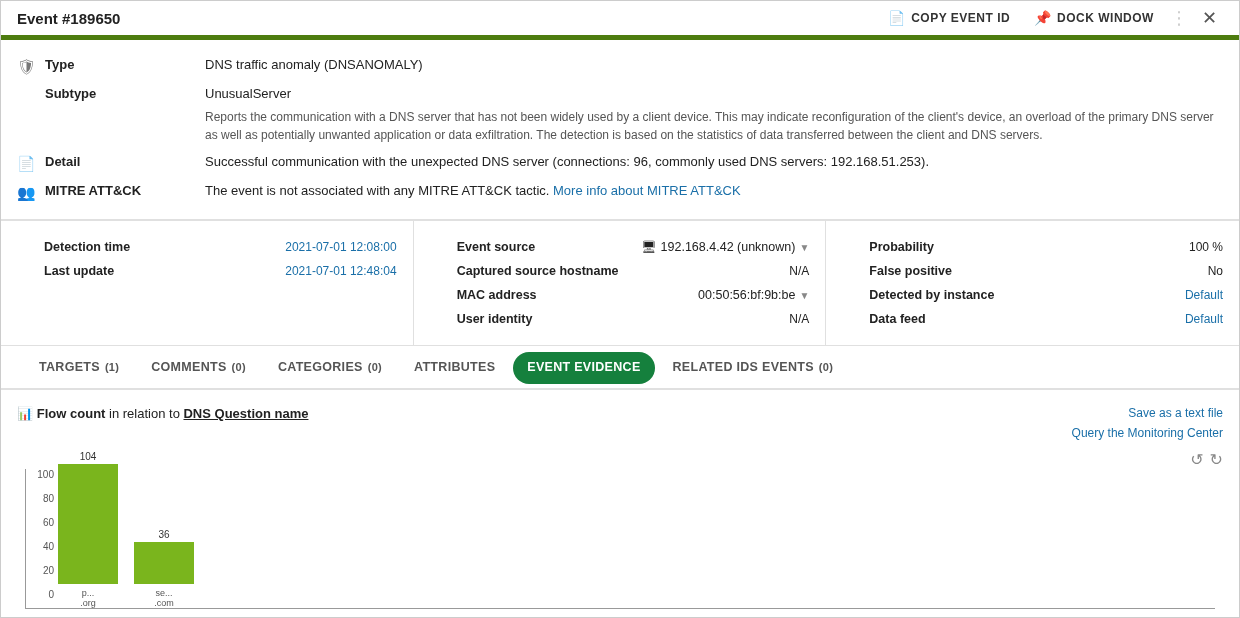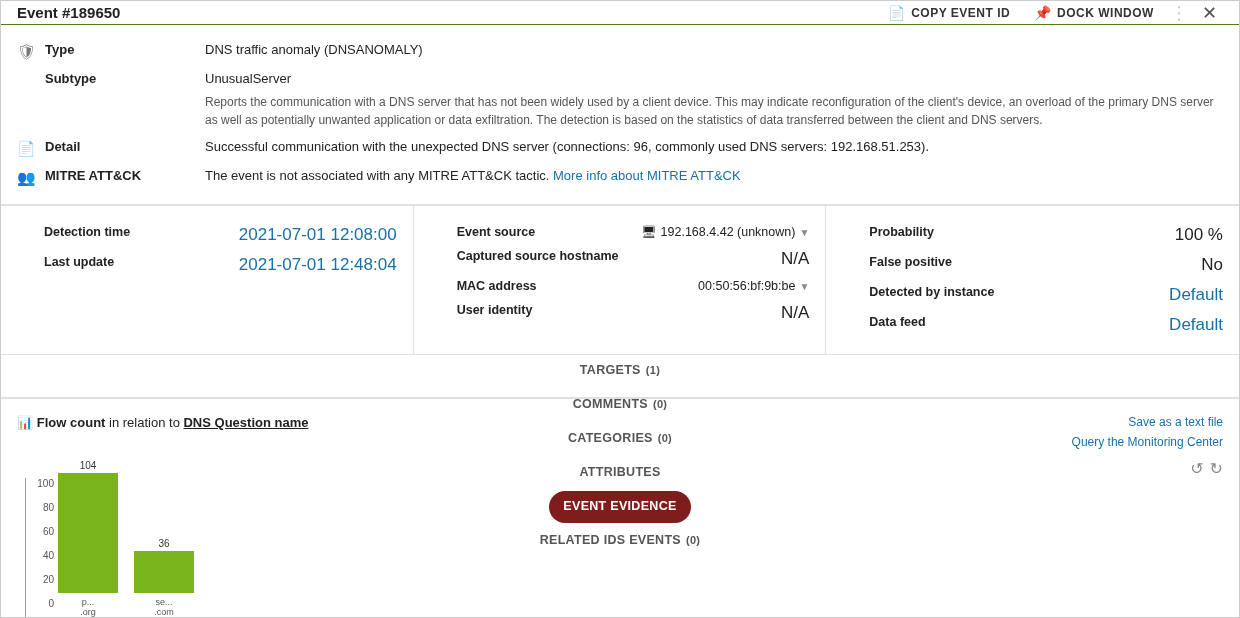--- a/index.html
+++ b/index.html
@@ -3,21 +3,21 @@
   <meta charset="utf-8">
   <style>
     * { box-sizing: border-box; margin: 0; padding: 0; }
     body { font-family: Arial, sans-serif; font-size: 13px; background: #fff; color: #222; width: 1240px; height: 618px; overflow: hidden; }
 
     .window { width: 1240px; height: 618px; border: 1px solid #ccc; display: flex; flex-direction: column; }
 
     
     .header {
       display: flex; align-items: center; justify-content: space-between;
-      padding: 0 16px; height: 24px; border-bottom: 1px solid #4d7c0f;
+      padding: 0 16px; height: 39px; border-bottom: 5px solid #4d7c0f;
       background: #fff; flex-shrink: 0;
     }
     .header-title { font-size: 15px; font-weight: bold; color: #222; }
     .header-actions { display: flex; align-items: center; gap: 8px; }
     .header-btn {
       display: flex; align-items: center; gap: 5px;
       font-size: 12px; color: #333; cursor: pointer; padding: 4px 8px;
       border: none; background: none; font-weight: 600; letter-spacing: 0.5px;
     }
     .header-icon { font-size: 14px; color: #555; }
@@ -38,37 +38,37 @@
 
     
     .detection-grid {
       display: grid; grid-template-columns: 1fr 1fr 1fr;
       border-top: 1px solid #e0e0e0; border-bottom: 1px solid #e0e0e0;
     }
     .det-col { padding: 14px 16px; margin-left: 27px; }
     .det-col:not(:last-child) { border-right: 1px solid #e0e0e0; }
     .det-row { display: flex; justify-content: space-between; padding: 5px 0; }
     .det-label { font-weight: bold; font-size: 12.5px; color: #222; }
-    .det-value { font-size: 17px; color: #222; }
+    .det-value { font-size: 12px; color: #222; }
     .det-value.blue { color: #1a6fa8; }
     .source-chip { display: inline-flex; align-items: center; gap: 4px; font-size: 12.5px; color: #222; }
 
     
     .tabs-bar {
       display: flex; align-items: center; border-bottom: 2px solid #e0e0e0;
-      padding: 0 24px; height: 44px; gap: 4px; flex-shrink: 0; flex-direction: column;
+      padding: 0 24px; height: 44px; gap: 4px; flex-shrink: 0;
     }
     .tab {
       display: flex; align-items: center; gap: 5px;
       padding: 8px 14px; font-size: 12.5px; font-weight: 600;
       cursor: pointer; border: none; background: none; color: #555;
       letter-spacing: 0.3px; border-bottom: 2px solid transparent; margin-bottom: -2px;
     }
     .tab.active {
-      background: #7f1d1d; color: #fff; border-radius: 20px;
+      background: #15803d; color: #fff; border-radius: 20px;
       border-bottom: 2px solid transparent;
     }
     .tab-count { font-size: 11px; color: inherit; }
 
     
     .chart-section { padding: 16px; }
     .chart-header { display: flex; justify-content: space-between; align-items: flex-start; margin-bottom: 0; }
     .chart-title { font-size: 13px; color: #222; }
     .chart-title .bold { font-weight: bold; }
     .chart-title .underline { text-decoration: underline; }

